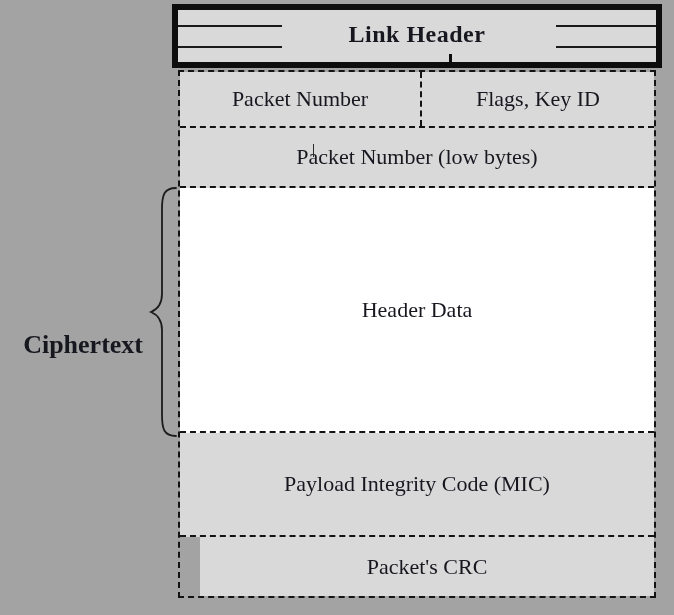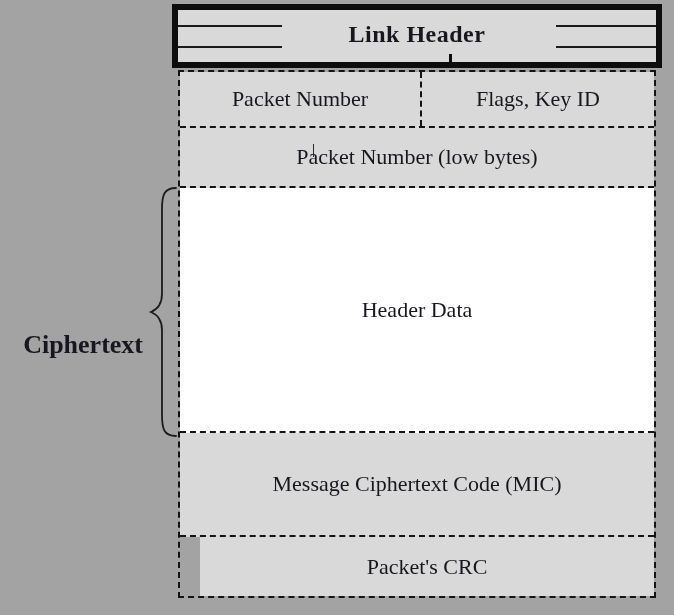--- a/index.html
+++ b/index.html
@@ -153,21 +153,21 @@
     <div class="row row2">
       <span class="caret-mark"></span>
       <span>Packet Number (low bytes)</span>
     </div>
 
     <div class="row payload">
       <span>Header Data</span>
     </div>
 
     <div class="row mic">
-      <span>Message Ciphertext Code (MIC)</span>
+      <span>Payload Integrity Code (MIC)</span>
     </div>
 
     <div class="row crc">
       <span>Packet's CRC</span>
     </div>
 
   </div>
 
   <svg class="brace-svg" width="32" height="252" viewBox="0 0 32 252">
     <path d="M 28 2 C 16 2, 14 9, 14 23 L 14 108 C 14 118, 10 123, 3 126 C 10 129, 14 134, 14 144 L 14 229 C 14 243, 16 250, 28 250" fill="none" stroke="#1c1c1c" stroke-width="1.8" stroke-linecap="round"></path>

